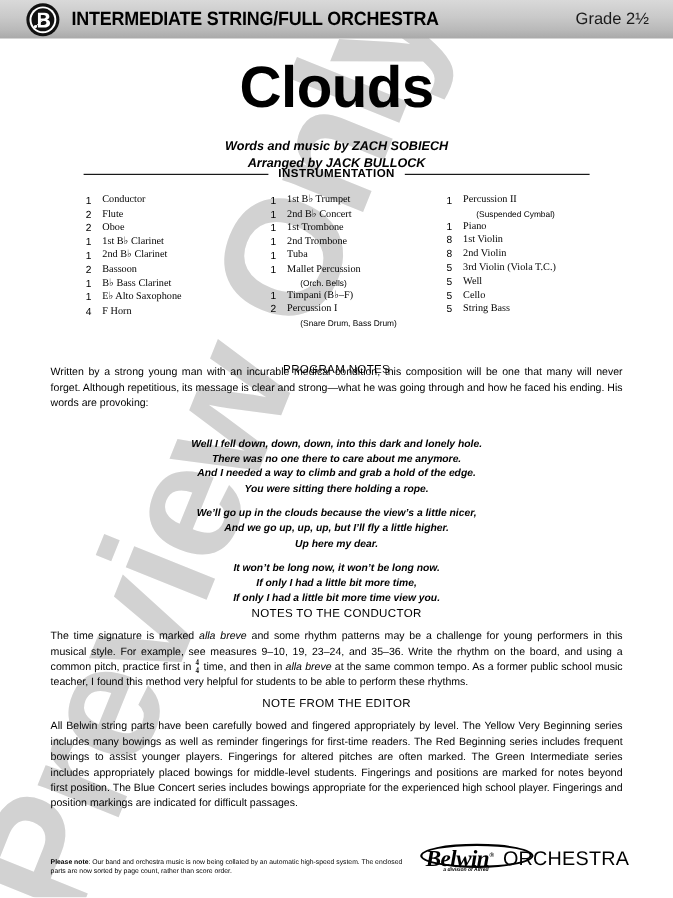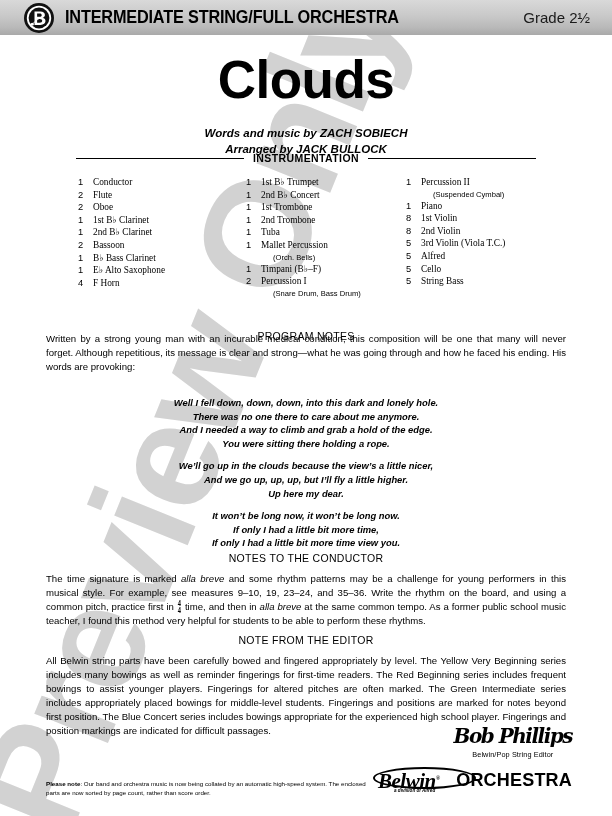--- a/index.html
+++ b/index.html
@@ -265,23 +265,23 @@
   }
   .brand-division {
     position: absolute;
     left: 16px; top: 20px;
     font-size: 4.6px;
     font-style: italic;
     font-weight: bold;
     white-space: nowrap;
   }
   .brand-orchestra {
-    margin-left: 16px;
+    margin-left: 8px;
     font-size: 18px;
-    font-weight: bold;
+    font-weight: normal;
     letter-spacing: 0.2px;
     line-height: 18px;
   }
 </style>
 </head>
 <body>
 
 <div class="page">
 
   <div class="watermark">
@@ -408,21 +408,21 @@
         <div class="instr-row">
           <span class="instr-qty">8</span>
           <span class="instr-name">2nd Violin</span>
         </div>
         <div class="instr-row">
           <span class="instr-qty">5</span>
           <span class="instr-name">3rd Violin (Viola T.C.)</span>
         </div>
         <div class="instr-row">
           <span class="instr-qty">5</span>
-          <span class="instr-name">Alfred</span>
+          <span class="instr-name">Well</span>
         </div>
         <div class="instr-row">
           <span class="instr-qty">5</span>
           <span class="instr-name">Cello</span>
         </div>
         <div class="instr-row">
           <span class="instr-qty">5</span>
           <span class="instr-name">String Bass</span>
         </div>
       </div>
@@ -449,24 +449,20 @@
         <div>If only I had a little bit more time view you.</div>
       </div>
     </div>
 
   <div class="sec-head" style="top:552px;">NOTES TO THE CONDUCTOR</div>
   <div class="body-par" id="conductor-body" style="top:572px;"><span>The time signature is marked </span><em>alla breve</em><span> and some rhythm patterns may be a challenge for young performers in this musical style. For example, see measures 9–10, 19, 23–24, and 35–36. Write the rhythm on the board, and using a common pitch, practice first in </span><span class="timesig"><span style="display: block;">4</span><span style="display: block;">4</span></span><span> time, and then in </span><em>alla breve</em><span> at the same common tempo. As a former public school music teacher, I found this method very helpful for students to be able to perform these rhythms.</span></div>
 
   <div class="sec-head" style="top:634px;">NOTE FROM THE EDITOR</div>
   <div class="body-par" style="top:654px;">All Belwin string parts have been carefully bowed and fingered appropriately by level. The Yellow Very Beginning series includes many bowings as well as reminder fingerings for first-time readers. The Red Beginning series includes frequent bowings to assist younger players. Fingerings for altered pitches are often marked. The Green Intermediate series includes appropriately placed bowings for middle-level students. Fingerings and positions are marked for notes beyond first position. The Blue Concert series includes bowings appropriate for the experienced high school player. Fingerings and position markings are indicated for difficult passages.</div>
 
-  <div class="signature-block">
-    <span class="sig-script">Bob Phillips</span>
-    <div class="sig-caption">Belwin/Pop String Editor</div>
-  </div>
 
   <div class="footer-note">
     <b>Please note</b><span>: Our band and orchestra music is now being collated by an automatic high-speed system. The enclosed parts are now sorted by page count, rather than score order.</span>
   </div>
 
   <div class="brand">
     <span class="brand-mark">
       <span class="brand-oval"></span>
       <span class="brand-belwin"><span>Belwin</span><span class="brand-reg">®</span></span>
       <span class="brand-division">a division of Alfred</span>

